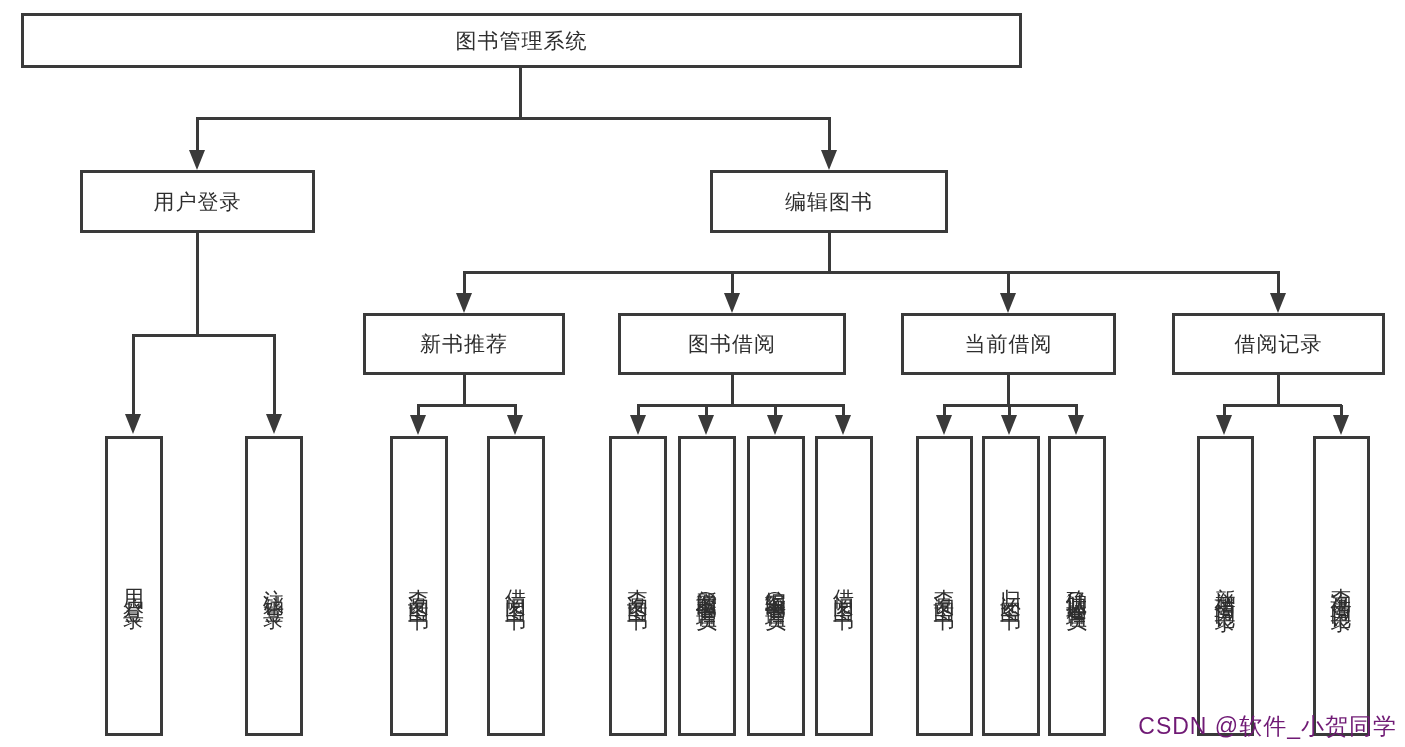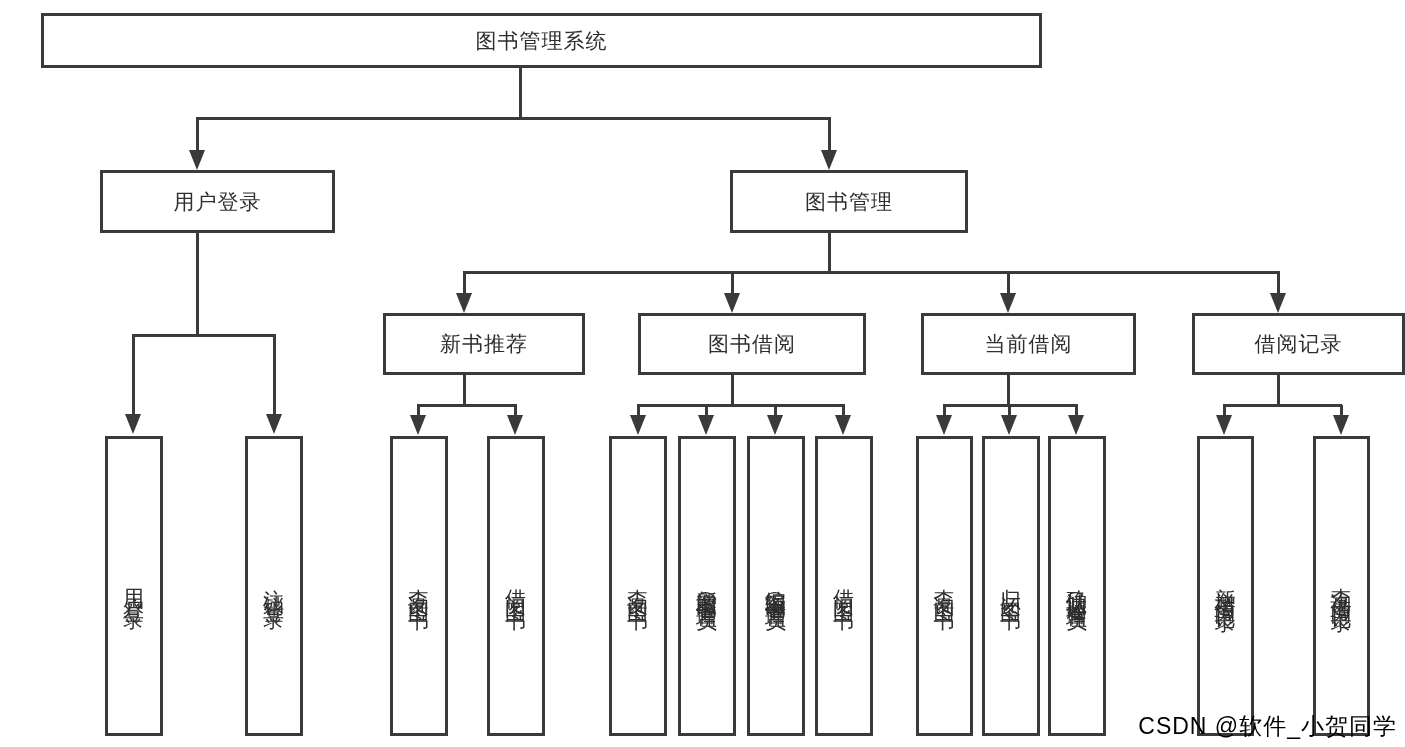--- a/index.html
+++ b/index.html
@@ -13,21 +13,20 @@
   
   .hbox{
     position:absolute;
     box-sizing:border-box;
     border:3px solid #3a3a3a;
     background:#ffffff;
     display:flex;align-items:center;justify-content:center;
     font-size:21px;color:#2e2e2e;
     letter-spacing:1px;
     white-space:nowrap;
-    margin-left:20px;
   }
   .vbox{
     position:absolute;
     box-sizing:border-box;
     border:3px solid #3a3a3a;
     background:#ffffff;
     width:58px;height:300px;top:436px;
     display:flex;align-items:center;justify-content:center;
     font-size:21px;color:#2e2e2e;
   }
@@ -44,42 +43,42 @@
   .arrow{
     position:absolute;width:0;height:0;
     border-left:8px solid transparent;
     border-right:8px solid transparent;
     border-top:20px solid #3a3a3a;
   }
   
   .watermark{
     position:absolute;
     right:8px;bottom:5px;
-    font-size:23px;color:#000000;
+    font-size:23px;color:#701a75;
     letter-spacing:1px;
     z-index:5;
     white-space:nowrap;
   }
 </style>
 </head>
 <body>
 
 <div id="stage">
 
   <div class="hbox" style="left:21px;top:13px;width:1001px;height:55px;">图书管理系统</div>
 
   <div class="v-line" style="left:519px;top:66px;height:53px;"></div>
   <div class="h-line" style="left:196px;top:117px;width:635px;"></div>
   <div class="v-line" style="left:196px;top:118px;height:34px;"></div>
   <div class="arrow" style="left:189px;top:150px;"></div>
   <div class="v-line" style="left:828px;top:118px;height:34px;"></div>
   <div class="arrow" style="left:821px;top:150px;"></div>
 
   <div class="hbox" style="left:80px;top:170px;width:235px;height:63px;">用户登录</div>
-  <div class="hbox" style="left:710px;top:170px;width:238px;height:63px;">图书管理</div>
+  <div class="hbox" style="left:710px;top:170px;width:238px;height:63px;">编辑图书</div>
 
   <div class="v-line" style="left:196px;top:233px;height:103px;"></div>
   <div class="h-line" style="left:132px;top:334px;width:144px;"></div>
   <div class="v-line" style="left:132px;top:335px;height:80px;"></div>
   <div class="arrow" style="left:125px;top:414px;"></div>
   <div class="v-line" style="left:273px;top:335px;height:80px;"></div>
   <div class="arrow" style="left:266px;top:414px;"></div>
 
   <div class="v-line" style="left:828px;top:233px;height:40px;"></div>
   <div class="h-line" style="left:463px;top:271px;width:817px;"></div>

